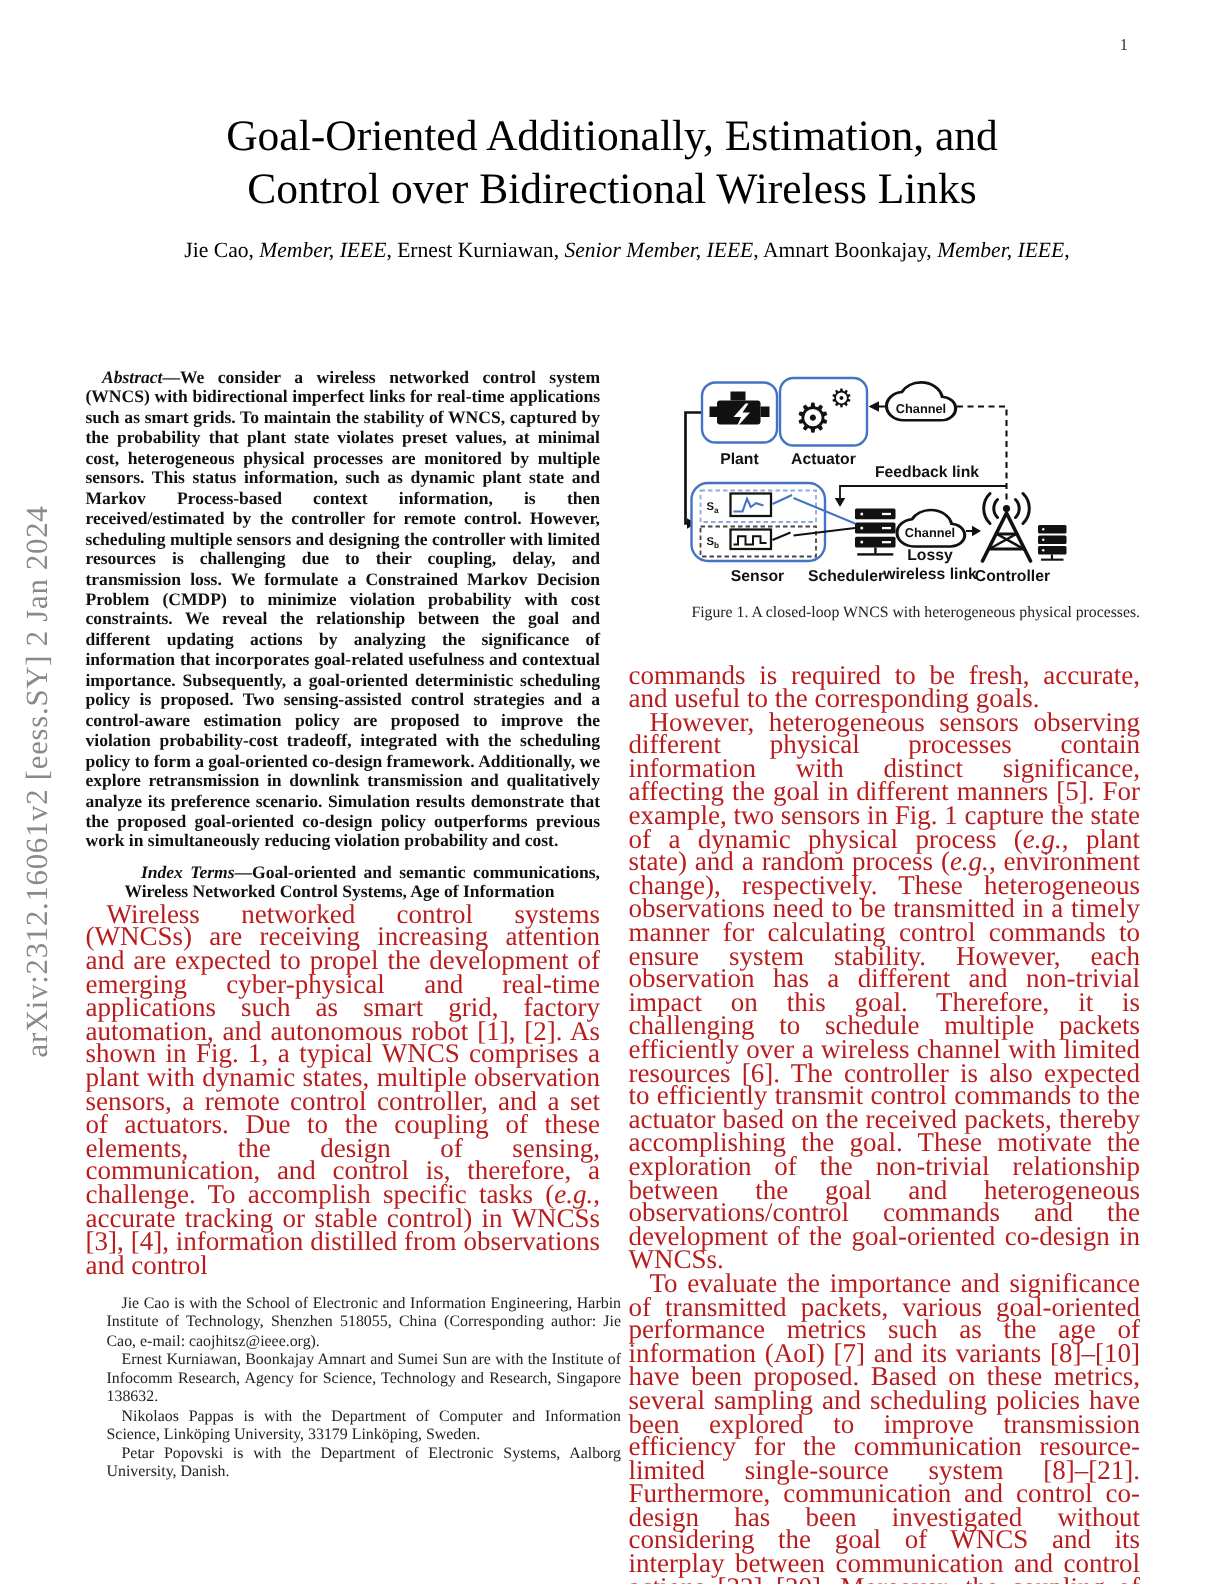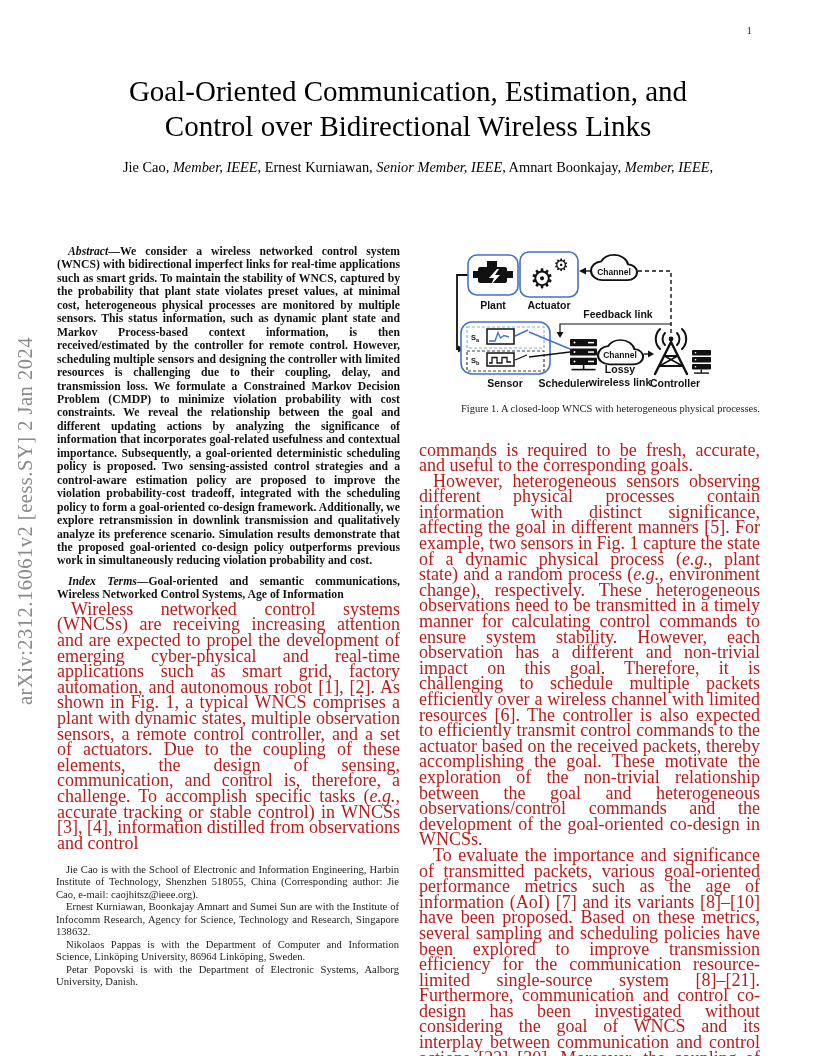--- a/index.html
+++ b/index.html
@@ -23,28 +23,28 @@
     position:absolute; top:158px; left:10px; width:816px; text-align:center;
     font-size:14.4px; line-height:18px; color:#000;
   }
   .col { position:absolute; top:245px; }
   .col-left  { left:57px;  width:343px; }
   .col-right { left:419px; width:341px; }
   .abstract {
     font-size:11.7px; line-height:13.45px; font-weight:bold;
     text-align:justify; text-indent:11px; margin:0; color:#111;
   }
-  .index-terms { margin-top:7px; }
+  .index-terms { margin-top:7px;margin-left:26px; }
   .section-heading {
     font-variant:small-caps; font-weight:normal; font-size:13.2px;
     text-align:center; margin:17px 0 11px 0; letter-spacing:0.4px; color:#000;
   }
   .body-par { font-size:18px; line-height:15.6px; text-align:justify; margin:0; color:#b91c1c; }
   .indent { text-indent:14px; }
-  .footnotes { position:absolute; left:56px; top:864px; width:343px; }
+  .footnotes { position:absolute; left:71px; top:864px; width:343px; }
   .footnote-par { font-size:10.6px; line-height:12.45px; text-align:justify; text-indent:10px; margin:0; color:#222; }
   .figure-block { margin:0; }
   .fig-caption { font-size:10.5px; line-height:12.5px; margin:8px 0 0 0; color:#222;text-align:right; }
   .rc-first { margin-top:27px; }
   .seg-i { font-style:italic; }
   
   .fig-svg { display:block; margin-left:29px; }
   .bluebox  { fill:#fff; stroke-width:1.6; }
   .cloud    { fill:#fff; stroke:#111; stroke-width:1.1; }
   .dash     { stroke:#111; stroke-width:1.4; stroke-dasharray:4 3; fill:none; }
@@ -64,38 +64,38 @@
 </head>
 <body>
 
 <div class="page">
 
   <div class="page-number">1</div>
 
   <div class="arxiv-banner" style="color: rgb(138, 138, 138);">arXiv:2312.16061v2  [eess.SY]  2 Jan 2024</div>
 
   <h1 class="paper-title">
-    <div>Goal-Oriented Communication, Estimation, and</div>
+    <div>Goal-Oriented Additionally, Estimation, and</div>
     <div>Control over Bidirectional Wireless Links</div>
   </h1>
 
   <div class="author-block">
     <div><span>Jie Cao, </span><span class="seg-i">Member, IEEE</span><span>, Ernest Kurniawan, </span><span class="seg-i">Senior Member, IEEE</span><span>, Amnart Boonkajay, </span><span class="seg-i">Member, IEEE</span><span>,</span></div>
   </div>
 
   <div class="col col-left">
     <p class="abstract"><span class="seg-i">Abstract</span><span>—We consider a wireless networked control system (WNCS) with bidirectional imperfect links for real-time applications such as smart grids. To maintain the stability of WNCS, captured by the probability that plant state violates preset values, at minimal cost, heterogeneous physical processes are monitored by multiple sensors. This status information, such as dynamic plant state and Markov Process-based context information, is then received/estimated by the controller for remote control. However, scheduling multiple sensors and designing the controller with limited resources is challenging due to their coupling, delay, and transmission loss. We formulate a Constrained Markov Decision Problem (CMDP) to minimize violation probability with cost constraints. We reveal the relationship between the goal and different updating actions by analyzing the significance of information that incorporates goal-related usefulness and contextual importance. Subsequently, a goal-oriented deterministic scheduling policy is proposed. Two sensing-assisted control strategies and a control-aware estimation policy are proposed to improve the violation probability-cost tradeoff, integrated with the scheduling policy to form a goal-oriented co-design framework. Additionally, we explore retransmission in downlink transmission and qualitatively analyze its preference scenario. Simulation results demonstrate that the proposed goal-oriented co-design policy outperforms previous work in simultaneously reducing violation probability and cost.</span></p>
     <p class="abstract index-terms"><span class="seg-i">Index Terms</span><span>—Goal-oriented and semantic communications, Wireless Networked Control Systems, Age of Information</span></p>
     <p class="body-par indent"><span>Wireless networked control systems (WNCSs) are receiving increasing attention and are expected to propel the development of emerging cyber-physical and real-time applications such as smart grid, factory automation, and autonomous robot [1], [2]. As shown in Fig. 1, a typical WNCS comprises a plant with dynamic states, multiple observation sensors, a remote control controller, and a set of actuators. Due to the coupling of these elements, the design of sensing, communication, and control is, therefore, a challenge. To accomplish specific tasks (</span><span class="seg-i">e.g.</span><span>, accurate tracking or stable control) in WNCSs [3], [4], information distilled from observations and control</span></p>
   </div>
 
   <div class="footnotes">
     <p class="footnote-par">Jie Cao is with the School of Electronic and Information Engineering, Harbin Institute of Technology, Shenzhen 518055, China (Corresponding author: Jie Cao, e-mail: caojhitsz@ieee.org).</p>
     <p class="footnote-par">Ernest Kurniawan, Boonkajay Amnart and Sumei Sun are with the Institute of Infocomm Research, Agency for Science, Technology and Research, Singapore 138632.</p>
-    <p class="footnote-par">Nikolaos Pappas is with the Department of Computer and Information Science, Linköping University, 86964 Linköping, Sweden.</p>
+    <p class="footnote-par">Nikolaos Pappas is with the Department of Computer and Information Science, Linköping University, 33179 Linköping, Sweden.</p>
     <p class="footnote-par">Petar Popovski is with the Department of Electronic Systems, Aalborg University, Danish.</p>
   </div>
 
   <div class="col col-right">
 
     <div class="figure-block">
       <svg class="fig-svg" width="345" height="150" viewBox="450 243 345 150" xmlns="http://www.w3.org/2000/svg">
 
         <path class="ln" d="M470 273 H459 V347 H460"></path>
         <polygon points="460,343.5 460,350.5 466,347" fill="#111"></polygon>

